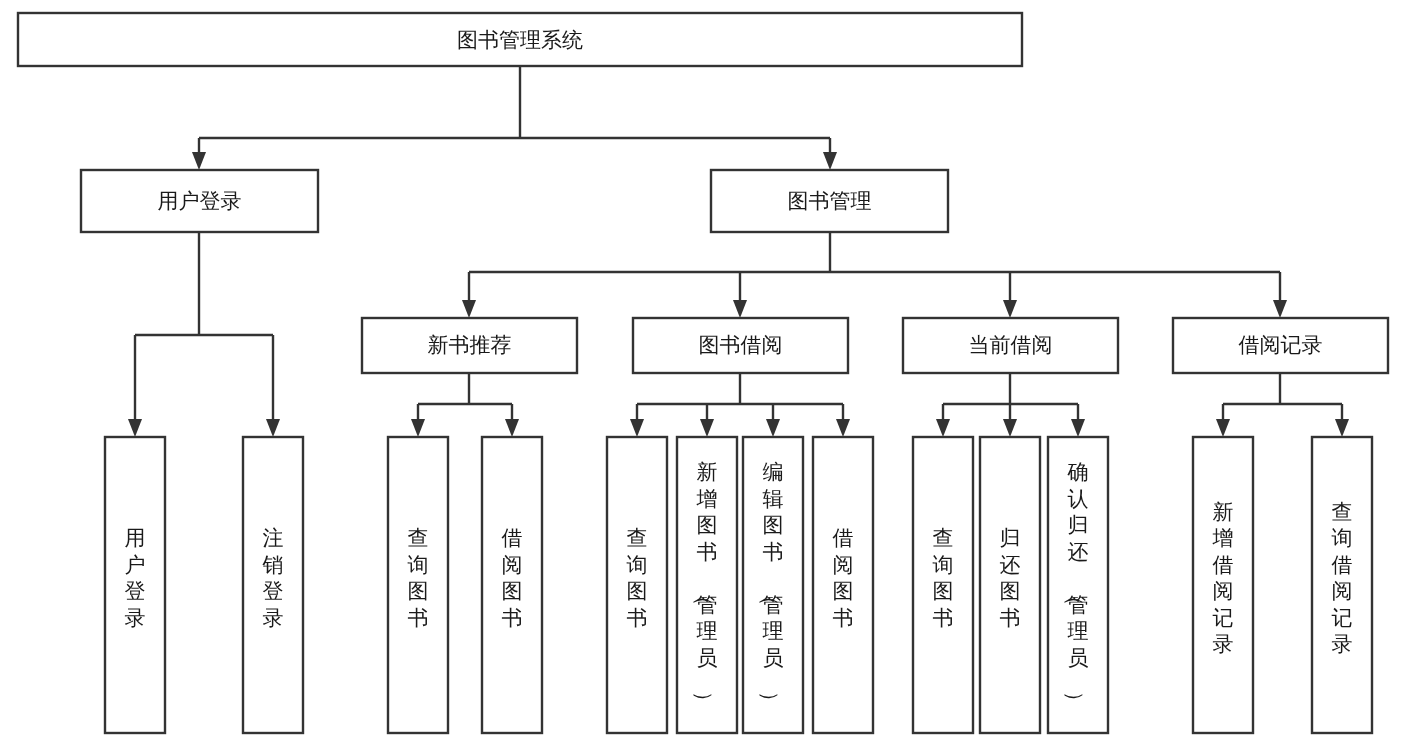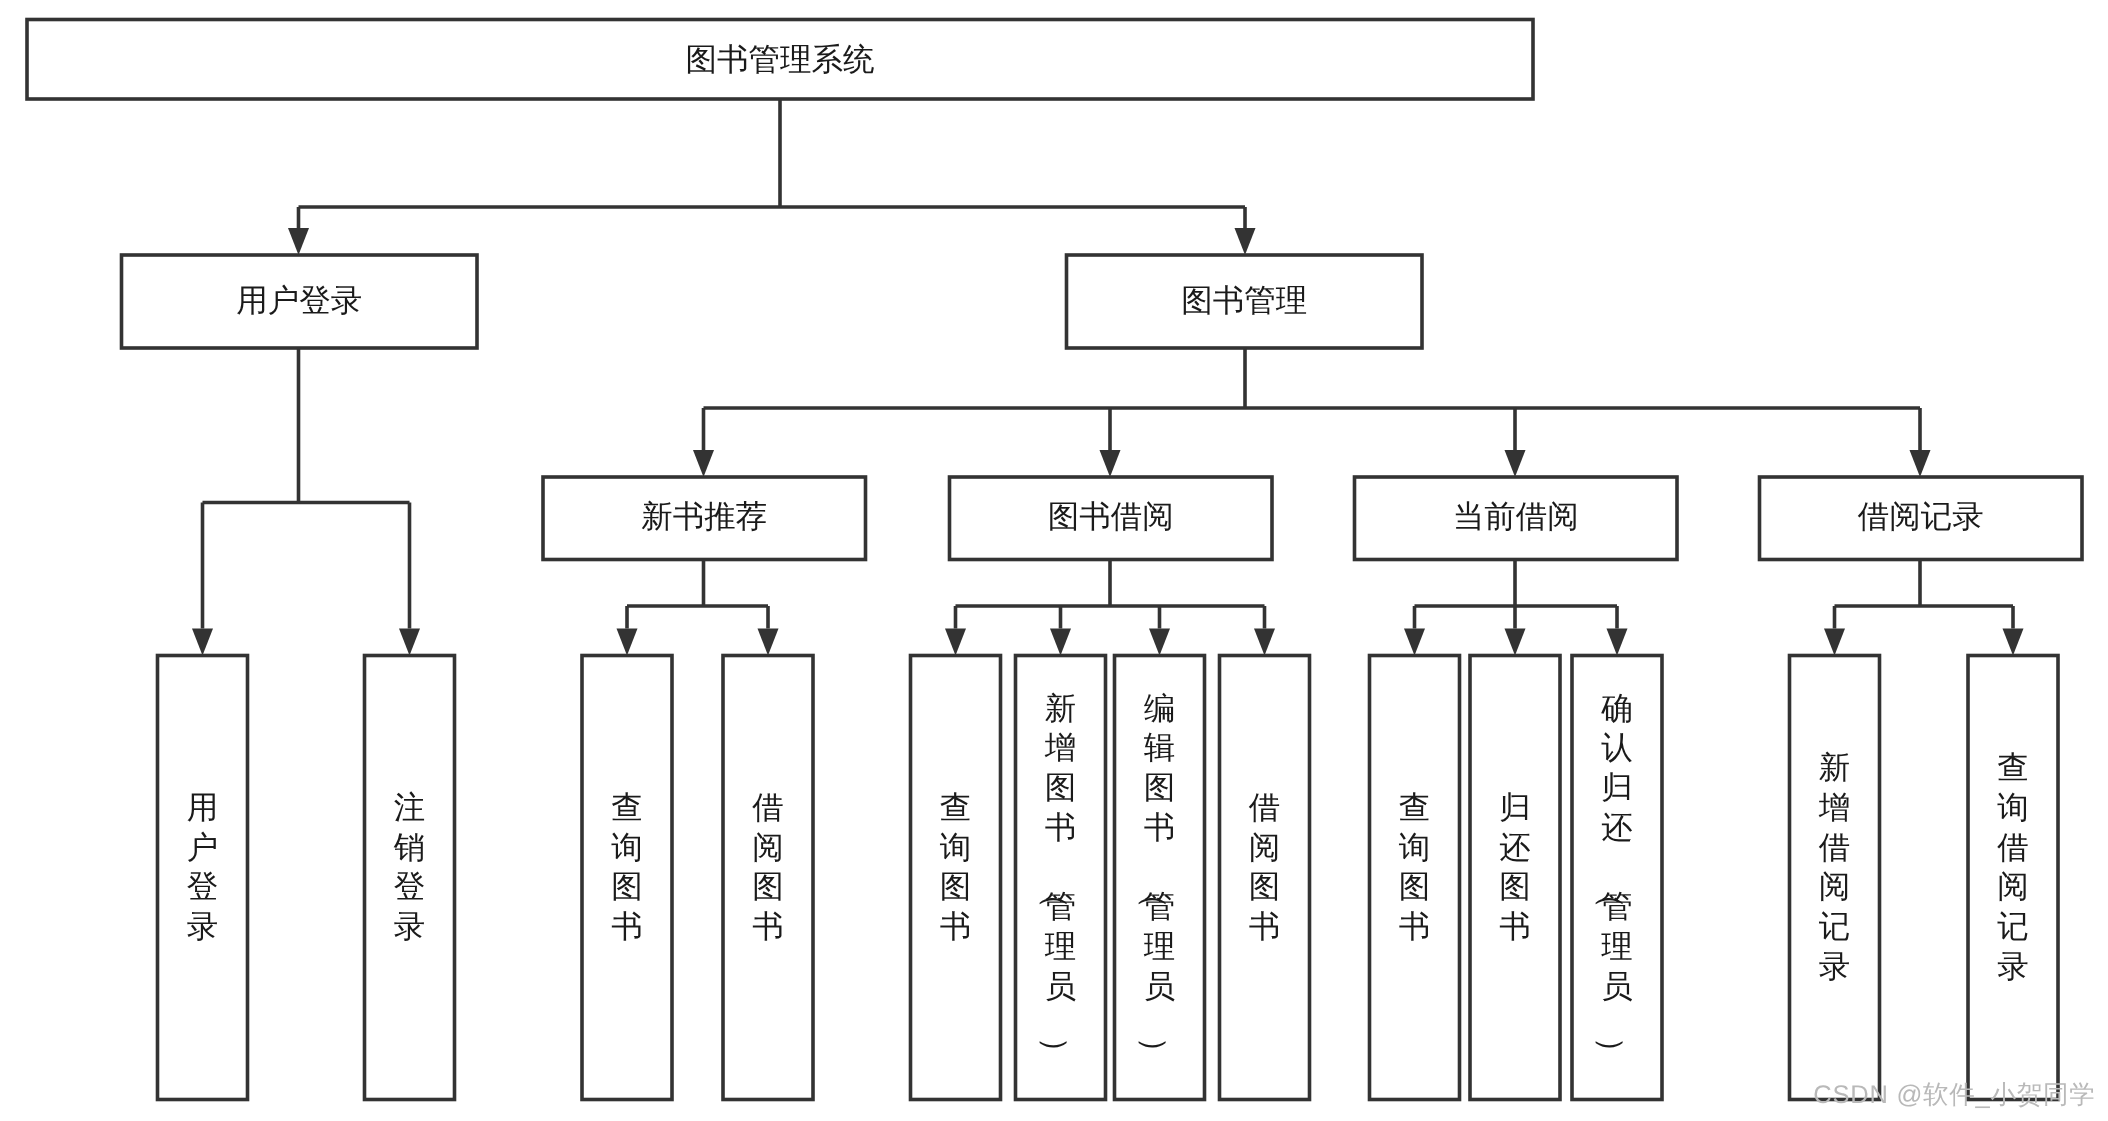--- a/index.html
+++ b/index.html
@@ -218,15 +218,14 @@
       <rect class="node-box" x="1193" y="437" width="60" height="296"></rect>
       <text class="node-label-vertical" x="1223" y="585"><tspan x="1223" y="518.8">新</tspan><tspan x="1223" y="545.3">增</tspan><tspan x="1223" y="571.8">借</tspan><tspan x="1223" y="598.3">阅</tspan><tspan x="1223" y="624.8">记</tspan><tspan x="1223" y="651.3">录</tspan></text>
     </g>
     <g>
       <rect class="node-box" x="1312" y="437" width="60" height="296"></rect>
       <text class="node-label-vertical" x="1342" y="585"><tspan x="1342" y="518.8">查</tspan><tspan x="1342" y="545.3">询</tspan><tspan x="1342" y="571.8">借</tspan><tspan x="1342" y="598.3">阅</tspan><tspan x="1342" y="624.8">记</tspan><tspan x="1342" y="651.3">录</tspan></text>
     </g>
 
   </svg>
 
-  <div class="watermark-text">CSDN @软件_小贺同学</div>
 
 </div>
 
 </body></html>

